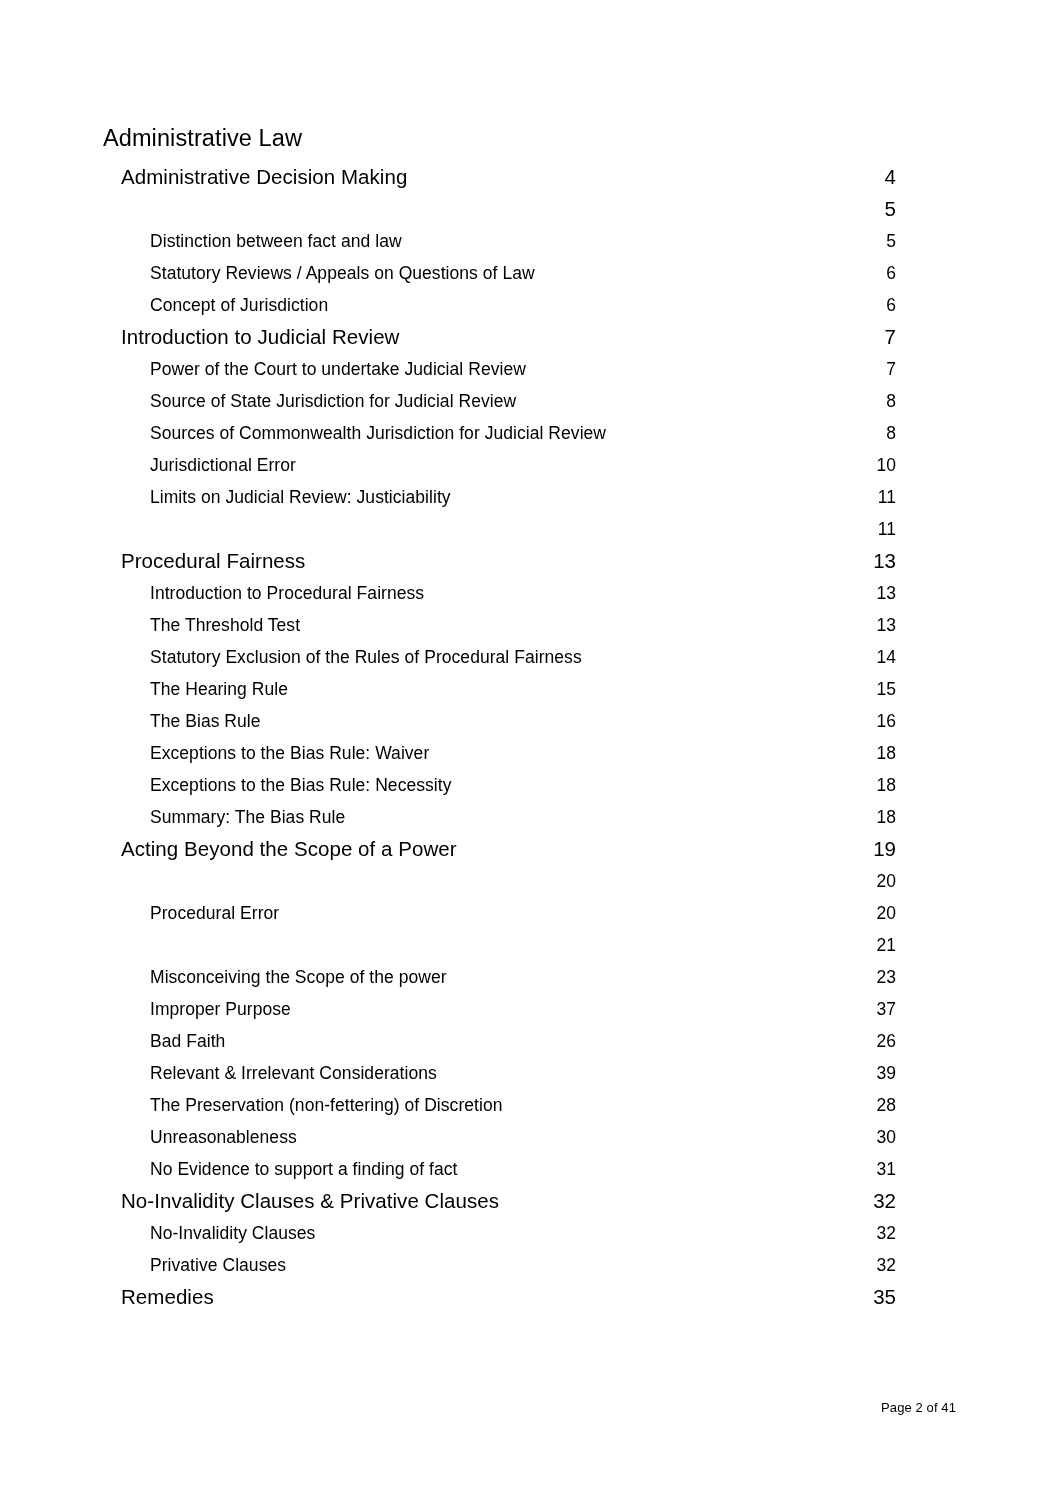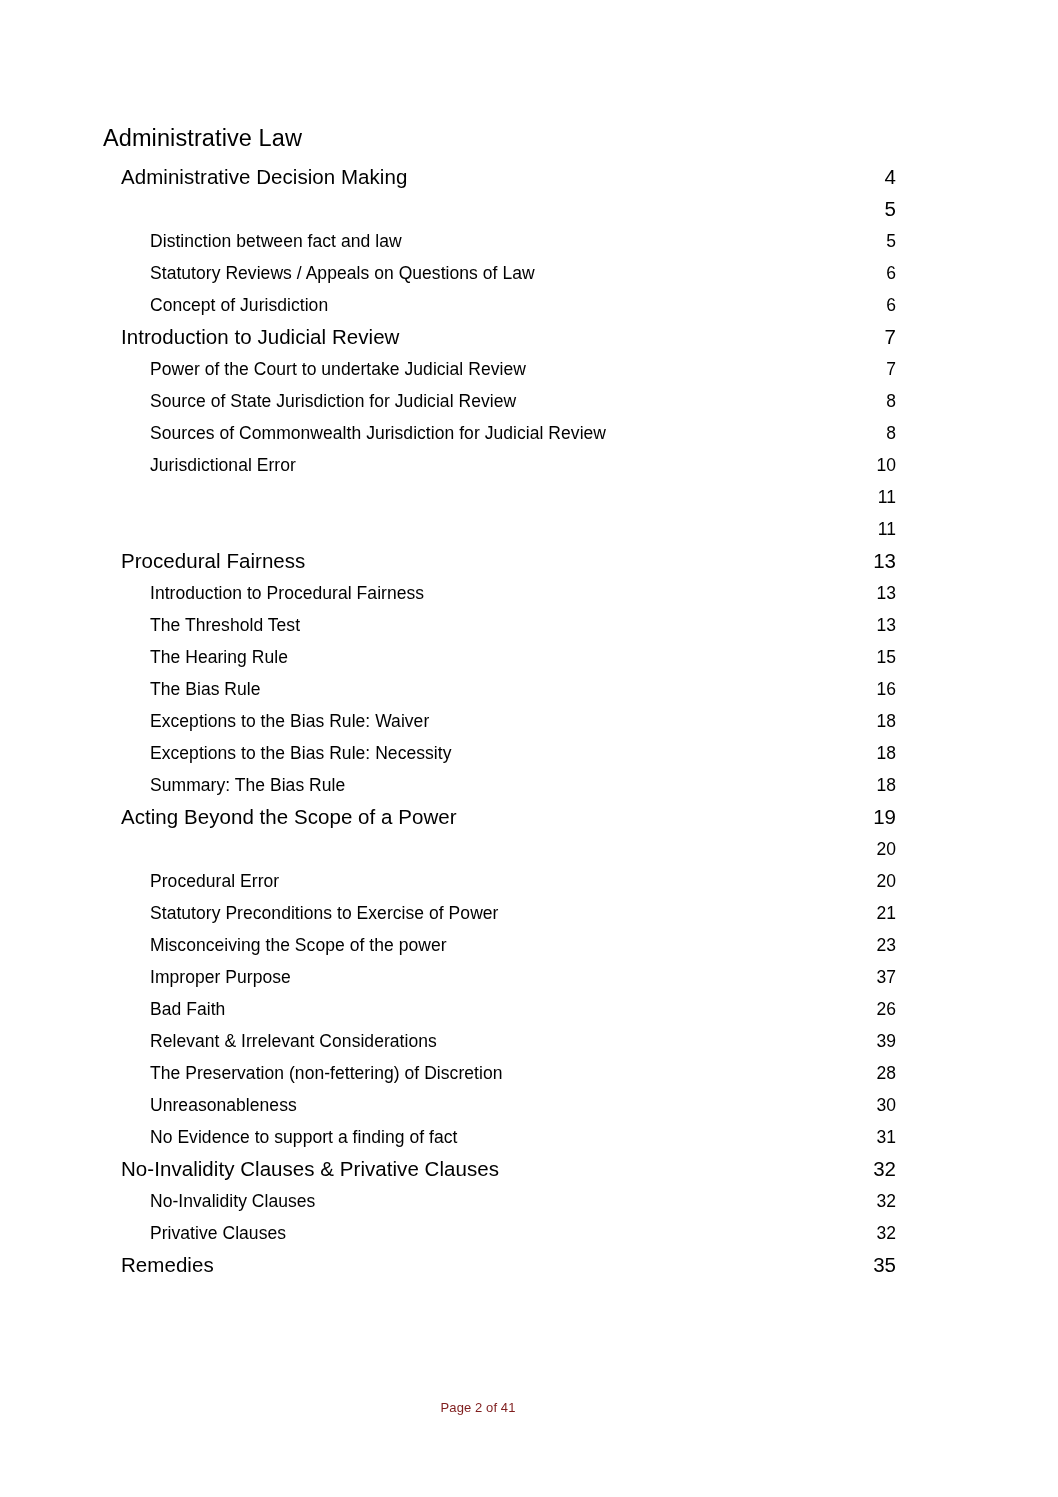--- a/index.html
+++ b/index.html
@@ -71,24 +71,24 @@
   }
   .lvl2 .pageno {
     font-size: 17.5px;
     width: 26px;
   }
   .footer {
     position: absolute;
     left: 0;
     top: 1400px;
     width: 956px;
-    text-align: center;
+    text-align: right;
     font-size: 13px;
     line-height: 16px;
-    color: #7f1d1d;
+    color: #000000;
     letter-spacing: 0.1px;
   }
 </style>
 </head>
 <body>
 
 <div class="page">
 
   <div class="toc">
     <div class="toc-title">Administrative Law</div>
@@ -136,20 +136,21 @@
           <span class="label">Sources of Commonwealth Jurisdiction for Judicial Review</span>
           <span class="filler"></span>
           <span class="pageno">8</span>
         </div>
         <div class="toc-row lvl2">
           <span class="label">Jurisdictional Error</span>
           <span class="filler"></span>
           <span class="pageno">10</span>
         </div>
         <div class="toc-row lvl2">
+          <span class="label">Limits on Judicial Review: Justiciability</span>
           <span class="filler"></span>
           <span class="pageno">11</span>
         </div>
         <div class="toc-row lvl2">
           <span class="filler"></span>
           <span class="pageno">11</span>
         </div>
         <div class="toc-row lvl1">
           <span class="label">Procedural Fairness</span>
           <span class="filler"></span>
@@ -159,20 +160,25 @@
           <span class="label">Introduction to Procedural Fairness</span>
           <span class="filler"></span>
           <span class="pageno">13</span>
         </div>
         <div class="toc-row lvl2">
           <span class="label">The Threshold Test</span>
           <span class="filler"></span>
           <span class="pageno">13</span>
         </div>
         <div class="toc-row lvl2">
+          <span class="label">Statutory Exclusion of the Rules of Procedural Fairness</span>
+          <span class="filler"></span>
+          <span class="pageno">14</span>
+        </div>
+        <div class="toc-row lvl2">
           <span class="label">The Hearing Rule</span>
           <span class="filler"></span>
           <span class="pageno">15</span>
         </div>
         <div class="toc-row lvl2">
           <span class="label">The Bias Rule</span>
           <span class="filler"></span>
           <span class="pageno">16</span>
         </div>
         <div class="toc-row lvl2">
@@ -198,21 +204,20 @@
         <div class="toc-row lvl2">
           <span class="filler"></span>
           <span class="pageno">20</span>
         </div>
         <div class="toc-row lvl2">
           <span class="label">Procedural Error</span>
           <span class="filler"></span>
           <span class="pageno">20</span>
         </div>
         <div class="toc-row lvl2">
-          <span class="label">Statutory Preconditions to Exercise of Power</span>
           <span class="filler"></span>
           <span class="pageno">21</span>
         </div>
         <div class="toc-row lvl2">
           <span class="label">Misconceiving the Scope of the power</span>
           <span class="filler"></span>
           <span class="pageno">23</span>
         </div>
         <div class="toc-row lvl2">
           <span class="label">Improper Purpose</span>

